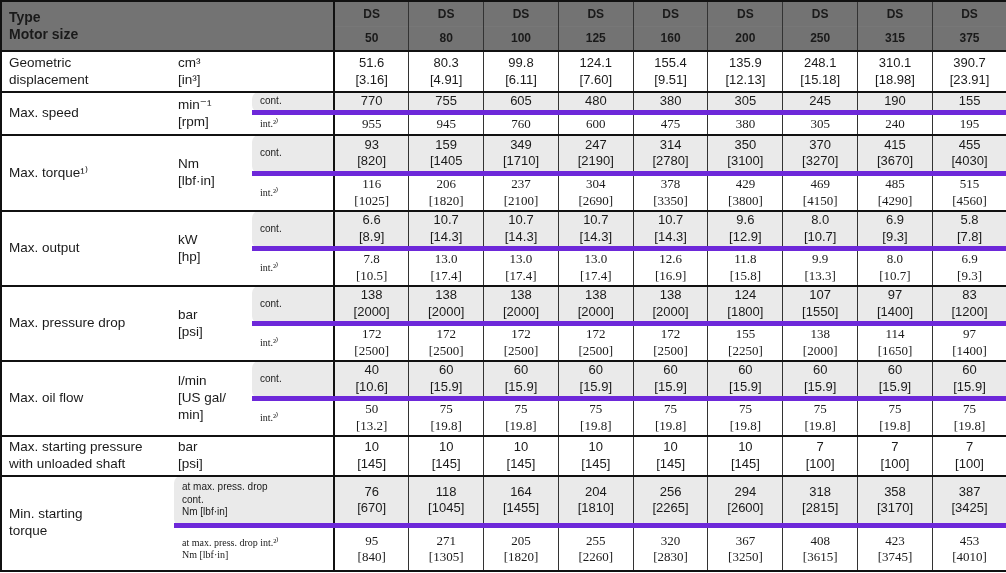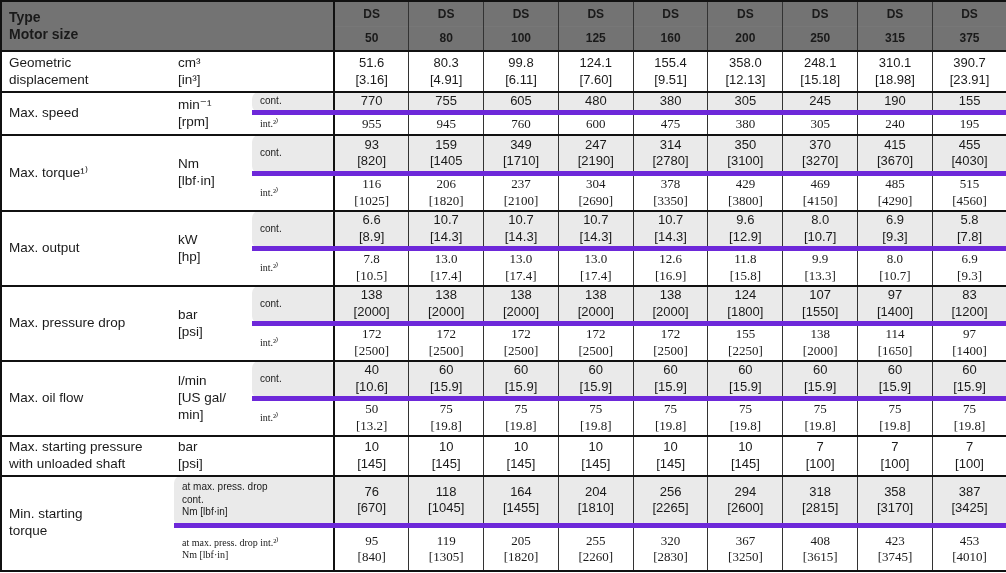--- a/index.html
+++ b/index.html
@@ -101,21 +101,21 @@
         </td>
         <td class="val">
           <span class="ln">124.1</span>
           <span class="ln">[7.60]</span>
         </td>
         <td class="val">
           <span class="ln">155.4</span>
           <span class="ln">[9.51]</span>
         </td>
         <td class="val">
-          <span class="ln">358.0</span>
+          <span class="ln">135.9</span>
           <span class="ln">[12.13]</span>
         </td>
         <td class="val">
           <span class="ln">248.1</span>
           <span class="ln">[15.18]</span>
         </td>
         <td class="val">
           <span class="ln">310.1</span>
           <span class="ln">[18.98]</span>
         </td>
@@ -648,21 +648,21 @@
       <tr class="sub" style="height: 45px;">
         <td class="qual" colspan="2">
           <span class="ln">at max. press. drop int.²⁾</span>
           <span class="ln">Nm [lbf·in]</span>
         </td>
         <td class="val first">
           <span class="ln">95</span>
           <span class="ln">[840]</span>
         </td>
         <td class="val">
-          <span class="ln">119</span>
+          <span class="ln">271</span>
           <span class="ln">[1305]</span>
         </td>
         <td class="val">
           <span class="ln">205</span>
           <span class="ln">[1820]</span>
         </td>
         <td class="val">
           <span class="ln">255</span>
           <span class="ln">[2260]</span>
         </td>

